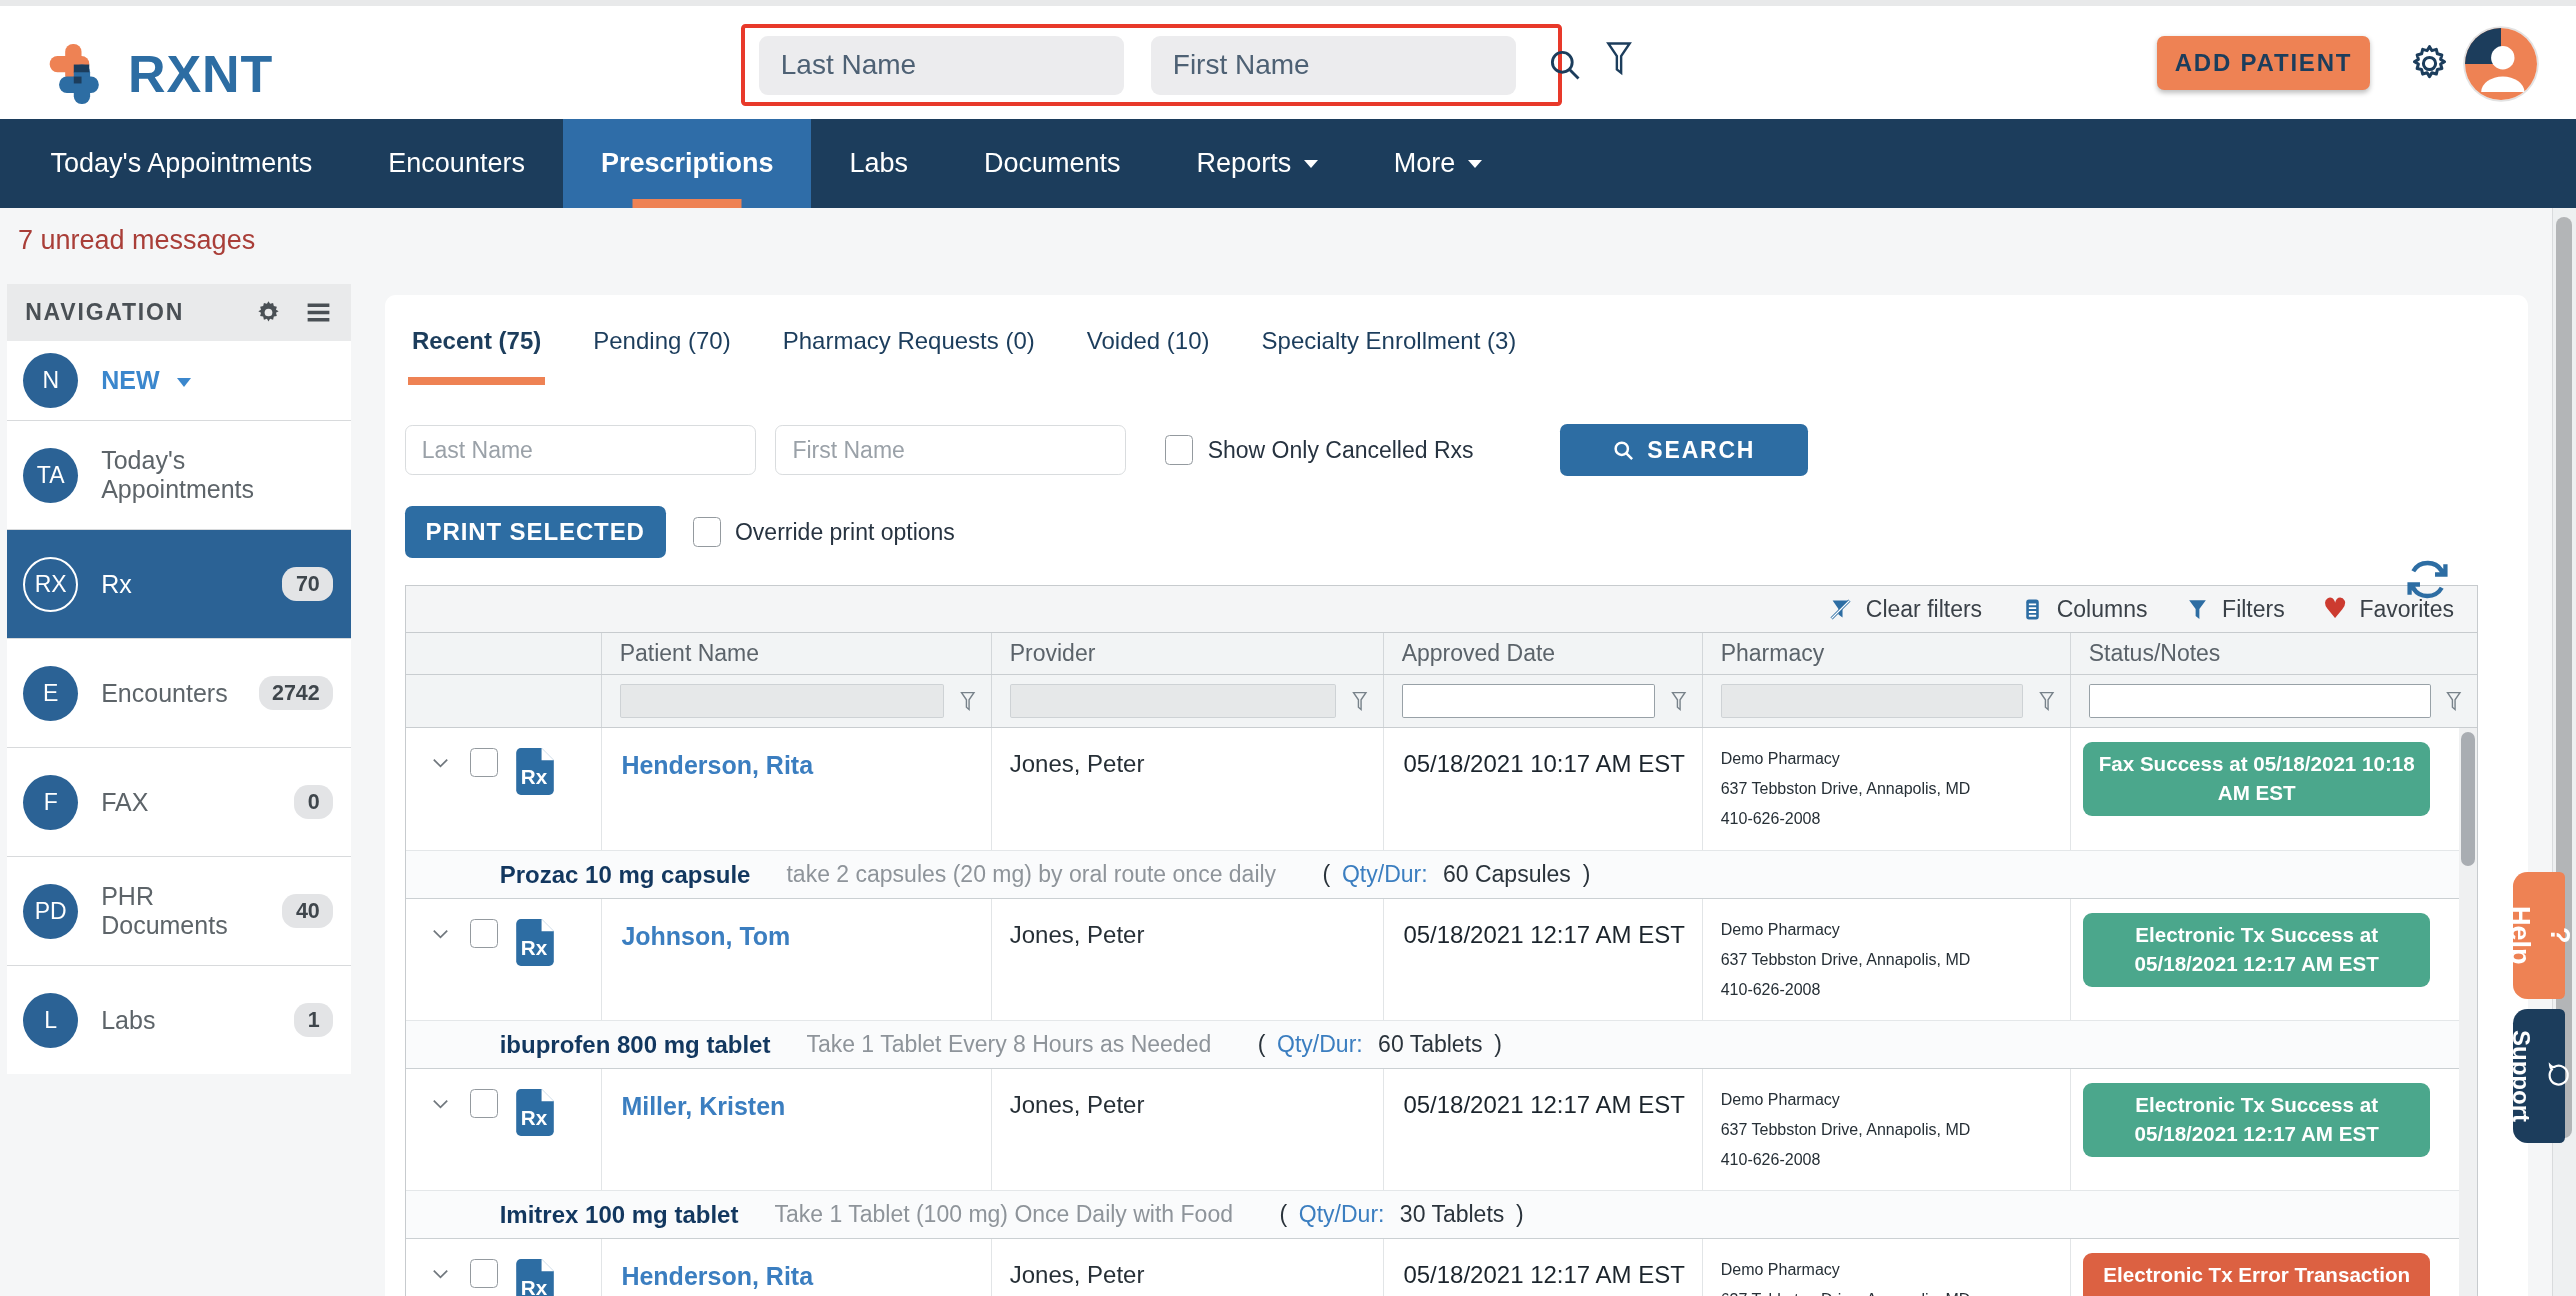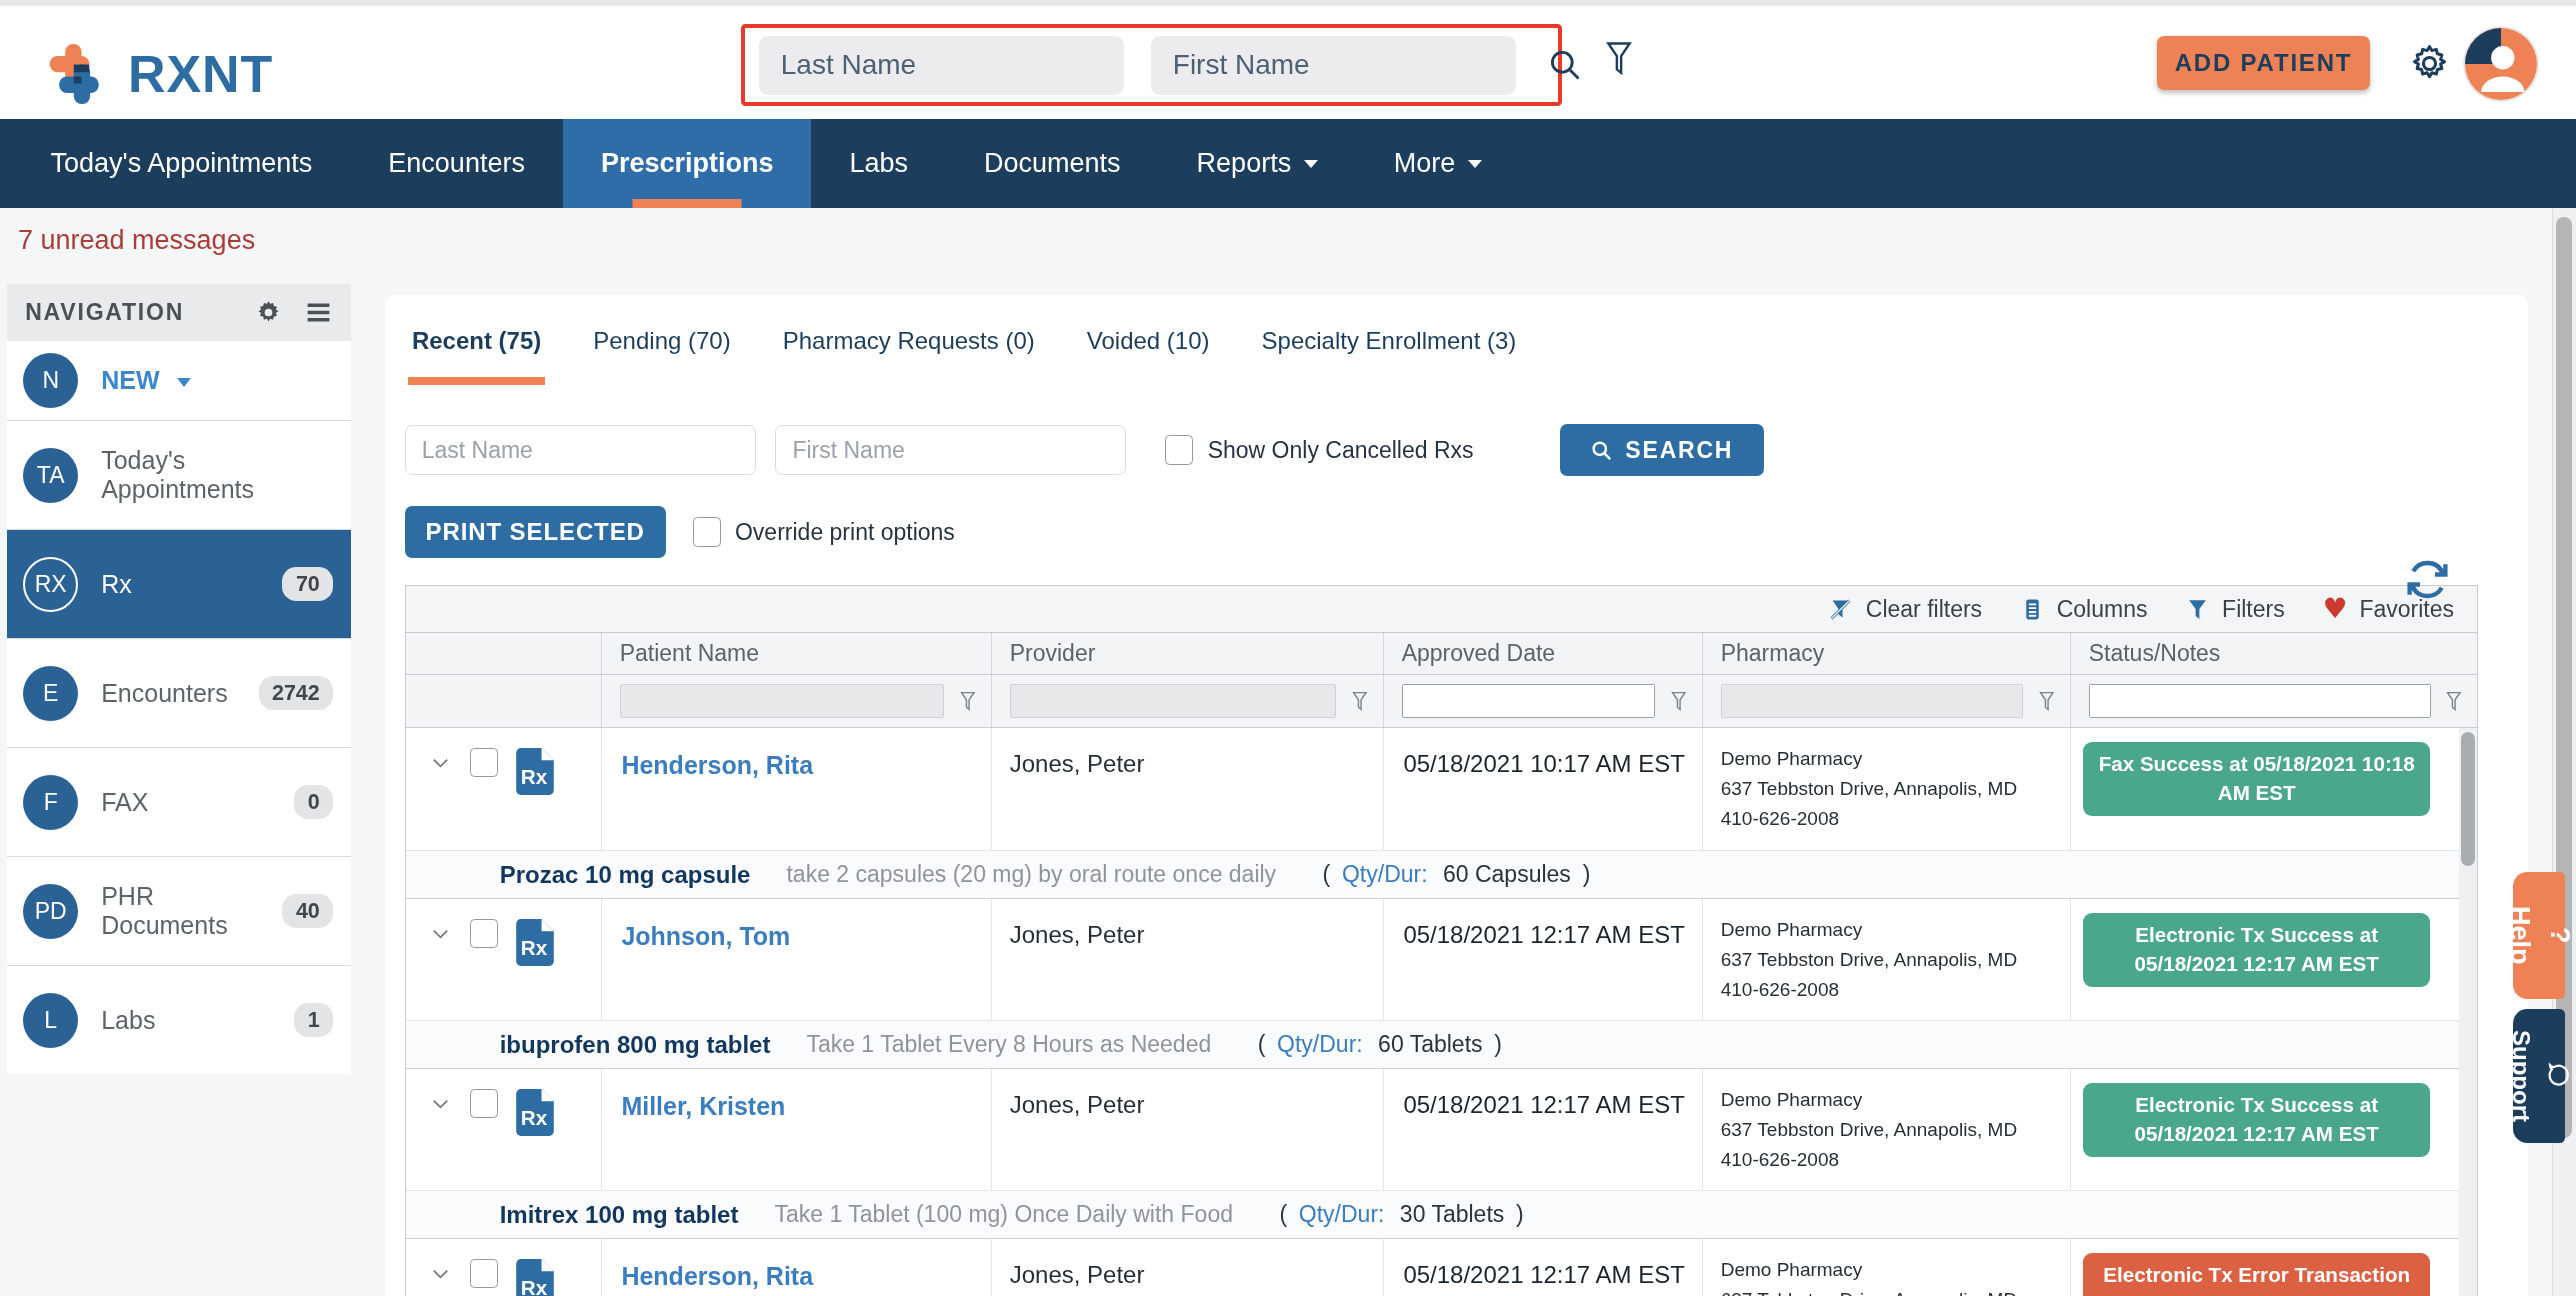--- a/index.html
+++ b/index.html
@@ -92,21 +92,21 @@
   .flt-input {
     width:351px; height:50px; border:1.8px solid #d9dcde; border-radius:7.2px; background:#fff;
     font-family:"Liberation Sans", sans-serif; font-size:23px; color:#2b3a4a; padding:0 16px; outline:none;
   }
   .flt-input::placeholder { color:#9aa1a8; opacity:1; }
   .flt-input + .flt-input { margin-left:19.7px; }
   .checkbox { width:28px; height:29.5px; border:1.8px solid #949a9f; border-radius:4.5px; background:#fff; flex:none; cursor:pointer; }
   .chk-label { font-size:23px; color:#273340; margin-left:14.3px; }
   .ml44 { margin-left:39px; }
   .search-btn {
-    margin-left:86px; width:204px; height:52px; background:#2d6da3; color:#fff;
+    margin-left:86px; width:248px; height:52px; background:#2d6da3; color:#fff;
     border:none; border-radius:7.2px; font-size:23px; font-weight:bold; letter-spacing:1.8px;
     display:flex; align-items:center; justify-content:center; gap:12.5px;
     font-family:"Liberation Sans", sans-serif;
   }
   .refresh { position:absolute; right:29px; top:134px; color:#2d6da3; cursor:pointer; }
   .print-row { display:flex; align-items:center; margin-top:30px; }
   .print-btn {
     width:261px; height:52px; background:#2d6da3; color:#fff; border:none; border-radius:7.2px;
     font-size:24px; font-weight:bold; letter-spacing:0.9px; font-family:"Liberation Sans", sans-serif;
   }
@@ -137,21 +137,21 @@
   .trow .c { padding-top:19.7px; overflow:hidden; }
   .trow { height:122px; }
   .trow .c + .c { border-left:0.9px solid #e2e5e7; }
   .tsub + .trow { border-top:1.8px solid #cbd0d3; }
   .c-controls { display:flex; align-items:flex-start; gap:18px; padding-left:23px; }
   .expander { color:#70777d; margin-top:3.6px; cursor:pointer; }
   .rx-icon { flex:none; cursor:pointer; }
   .c-patient { padding-left:19.7px; font-size:25px; font-weight:bold; color:#3b7ec0; padding-top:23px !important; cursor:pointer; }
   .c-provider { padding-left:18px; font-size:24px; color:#262f36; padding-top:21.5px !important; }
   .c-approved { padding-left:19.7px; font-size:24px; color:#1b242c; padding-top:21.5px !important; white-space:nowrap; }
-  .c-pharmacy { padding-left:18px; font-size:19px; color:#262f36; line-height:30px; padding-top:16px !important; }
+  .c-pharmacy { padding-left:18px; font-size:16px; color:#262f36; line-height:30px; padding-top:16px !important; }
   .c-status { padding:14.3px 9px 0 12.5px !important; }
   .badge { display:inline-block; max-width:347px; padding:8px 14.3px; border-radius:9px;
     font-size:20.6px; font-weight:bold; color:#fff; text-align:center; line-height:1.4; }
   .badge.success { background:#4ba78c; }
   .badge.error { background:#dc6142; }
   .tsub { height:48px; background:#fafbfc; border-top:0.9px solid #e4e7e9;
     display:flex; align-items:center; padding-left:94px; white-space:nowrap; }
   .drug { font-size:24px; font-weight:bold; color:#12375f; }
   .sig { font-size:23px; color:#8e949a; margin-left:36px; }
   .qty { margin-left:41px; font-size:23px; color:#2a333b; }

